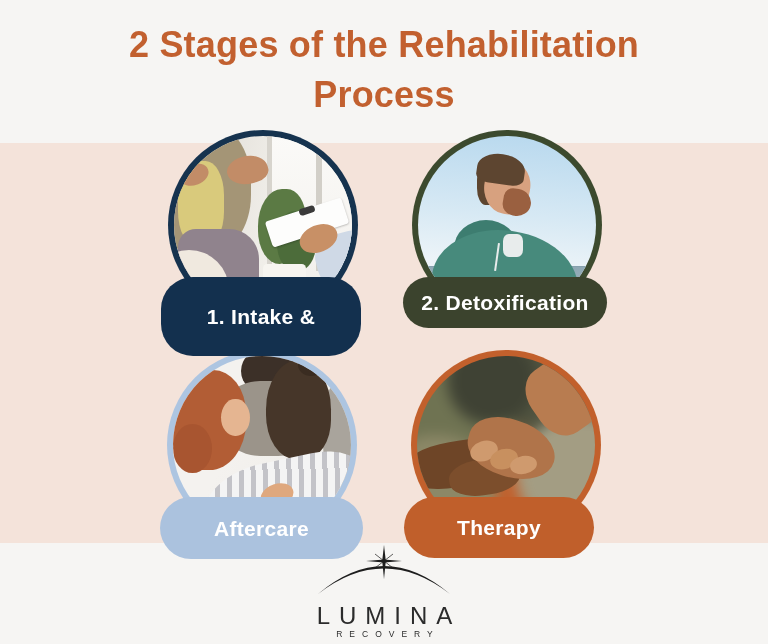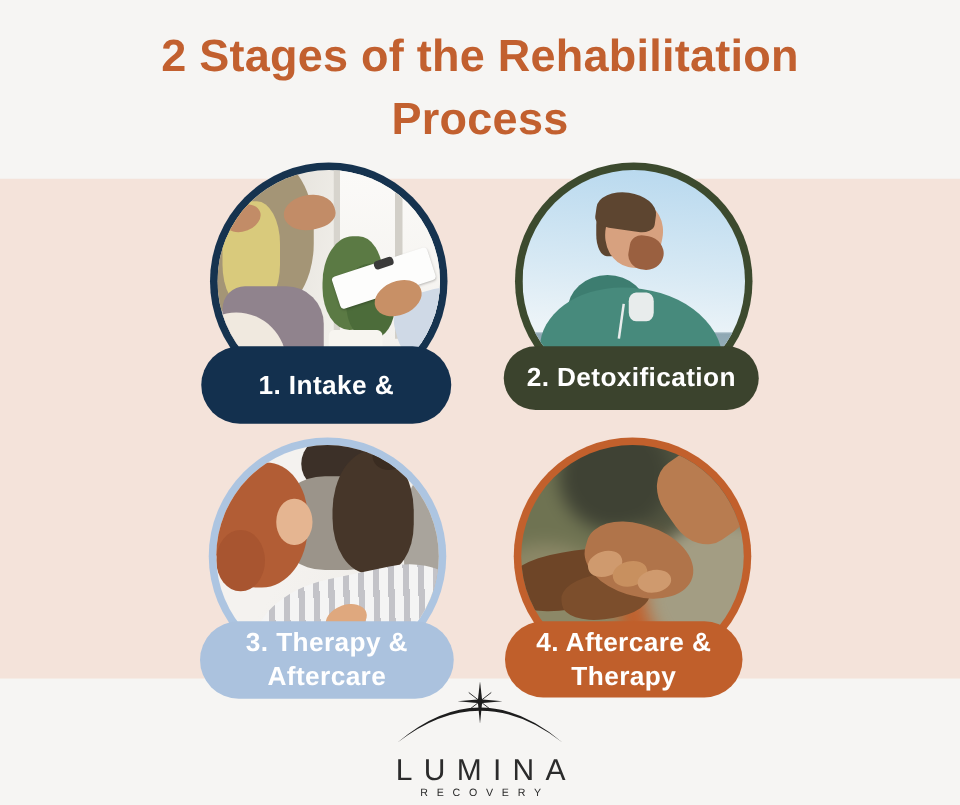--- a/index.html
+++ b/index.html
@@ -27,21 +27,21 @@
   .photo div { position:absolute; }
 
   
   .pill {
     position:absolute; border-radius:32px; color:#ffffff;
     display:flex; flex-direction:column; justify-content:center; align-items:center;
     font-weight:bold; font-size:21px; line-height:27px; text-align:center;
     letter-spacing:0.3px; z-index:5;
   }
   .pill span { display:block; }
-  .pill.p1 { left:161px; top:277px; width:200px; height:62px; background:#13304e; }
+  .pill.p1 { left:161px; top:277px; width:200px; height:79px; background:#13304e; }
   .pill.p2 { left:403px; top:277px; width:204px; height:51px; background:#3b432d; }
   .pill.p3 { left:160px; top:497px; width:203px; height:62px; background:#abc2de; }
   .pill.p4 { left:404px; top:497px; width:190px; height:61px; background:#c05f2b; }
 
   
   .p1-bg   { inset:0; background:linear-gradient(100deg,#e7e4de 30%,#f3f1ec 60%); }
   .p1-win  { left:52%; top:0; width:48%; height:78%; background:linear-gradient(#fbfaf8,#f3f1ed); border-left:5px solid #d7d4cd; }
   .p1-bar  { left:80%; top:0; width:6px; height:76%; background:#d2cfc8; }
   .p1-card { left:-12%; top:-8%; width:55%; height:75%; background:#a49576; border-radius:45%; }
   .p1-shirt{ left:2%; top:14%; width:26%; height:48%; background:#d9ca7c; border-radius:40%; }
@@ -168,21 +168,20 @@
       <div class="p3-rhair"></div>
       <div class="p3-curl"></div>
       <div class="p3-face"></div>
       <div class="p3-fhair"></div>
       <div class="p3-bun"></div>
       <div class="p3-shirt"></div>
       <div class="p3-hand"></div>
     </div>
   </div>
   <div class="pill p3">
-    <span>3. Therapy &amp;</span>
     <span>Aftercare</span>
   </div>
 
   <div class="circle s4">
     <div class="photo">
       <div class="p4-blur">
         <div class="p4-b1"></div>
         <div class="p4-b2"></div>
         <div class="p4-b3"></div>
         <div class="p4-b4"></div>
@@ -192,21 +191,20 @@
       <div class="p4-armL"></div>
       <div class="p4-armR"></div>
       <div class="p4-handD"></div>
       <div class="p4-handM"></div>
       <div class="p4-f1"></div>
       <div class="p4-f2"></div>
       <div class="p4-f3"></div>
     </div>
   </div>
   <div class="pill p4">
-    <span>4. Aftercare &amp;</span>
     <span>Therapy</span>
   </div>
 
   <svg class="logo" viewBox="0 0 260 97">
     <g>
       <path d="M130,1 L131.8,17 L130,35 L128.2,17 Z" fill="#1d1d1d"></path>
       <path d="M112,17 L130,15.4 L148,17 L130,18.6 Z" fill="#1d1d1d"></path>
       <line x1="121" y1="10" x2="139" y2="24" stroke="#1d1d1d" stroke-width="0.7"></line>
       <line x1="139" y1="10" x2="121" y2="24" stroke="#1d1d1d" stroke-width="0.7"></line>
     </g>

